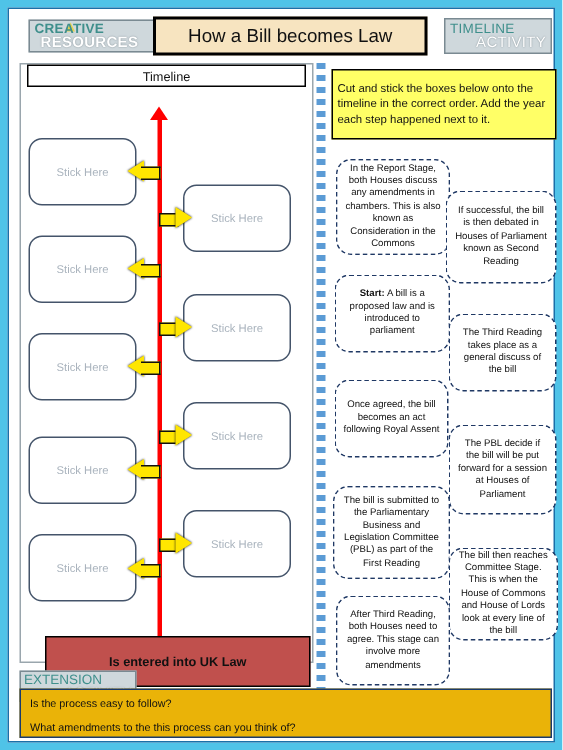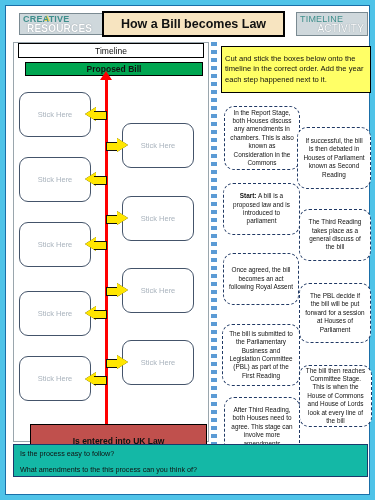--- a/index.html
+++ b/index.html
@@ -38,21 +38,21 @@
   .logo-left .dot{
     position:absolute;left:24px;top:1px;width:0;height:0;
     border-left:3px solid transparent;border-right:3px solid transparent;
     border-bottom:6px solid #e8d44d;
   }
   .title-box{
     position:absolute;left:96px;top:5px;width:183px;height:26px;
     background:#f7e4c0;border:2px solid #000;box-sizing:border-box;
     display:flex;align-items:center;justify-content:center;
   }
-  .title-box span{font-size:12.5px;font-weight:700;color:#111;}
+  .title-box span{font-size:12.5px;font-weight:400;color:#111;}
   .logo-right{
     position:absolute;left:290px;top:6px;width:72px;height:24px;
     background:#cfd8dc;border:1px solid #7a8a92;box-sizing:border-box;
     overflow:hidden;
   }
   .logo-right .r1{
     position:absolute;left:3px;top:1px;font-size:9px;color:#3f8f8c;
     font-weight:400;line-height:10px;letter-spacing:.2px;
   }
   .logo-right .r2{
@@ -160,22 +160,22 @@
     background:#cfd8dc;border:1px solid #7a8a92;box-sizing:border-box;overflow:hidden;
   }
   .ext-tab .e1{
     position:absolute;left:2px;top:0px;font-size:9px;color:#3f8f8c;line-height:10px;
   }
   .ext-tab .e2{
     position:absolute;right:2px;top:9px;font-size:10px;color:#ffffff;line-height:11px;
     text-shadow:0 0 1px #6f7d85;
   }
   .ext-box{
-    position:absolute;left:7px;top:438px;width:355px;height:33px;
-    background:#14b8a6;border:1px solid #1a3a6b;box-sizing:border-box;
+    position:absolute;left:7px;top:453px;width:355px;height:33px;
+    background:#eab308;border:1px solid #1a3a6b;box-sizing:border-box;
     padding:4px 6px;
   }
   .ext-box p{margin:0 0 7px 0;font-size:7.2px;color:#111;}
 </style>
 </head>
 <body>
 
 <div id="page">
   <div id="sheet">
 
@@ -192,21 +192,20 @@
 
       <div class="logo-right">
         <div class="r1">TIMELINE</div>
         <div class="r2">ACTIVITY</div>
       </div>
     </div>
 
     <div class="left-panel"></div>
 
     <div class="timeline-label">Timeline</div>
-    <div class="proposed-bill">Proposed Bill</div>
 
     <div class="red-head-up"></div>
     <div class="red-line"></div>
     <div class="red-head-down"></div>
 
     <div class="stick" style="left:13px;top:86px;">Stick Here</div>
     <div class="stick" style="left:116px;top:117px;">Stick Here</div>
     <div class="stick" style="left:13px;top:151px;">Stick Here</div>
     <div class="stick" style="left:116px;top:190px;">Stick Here</div>
     <div class="stick" style="left:13px;top:216px;">Stick Here</div>

